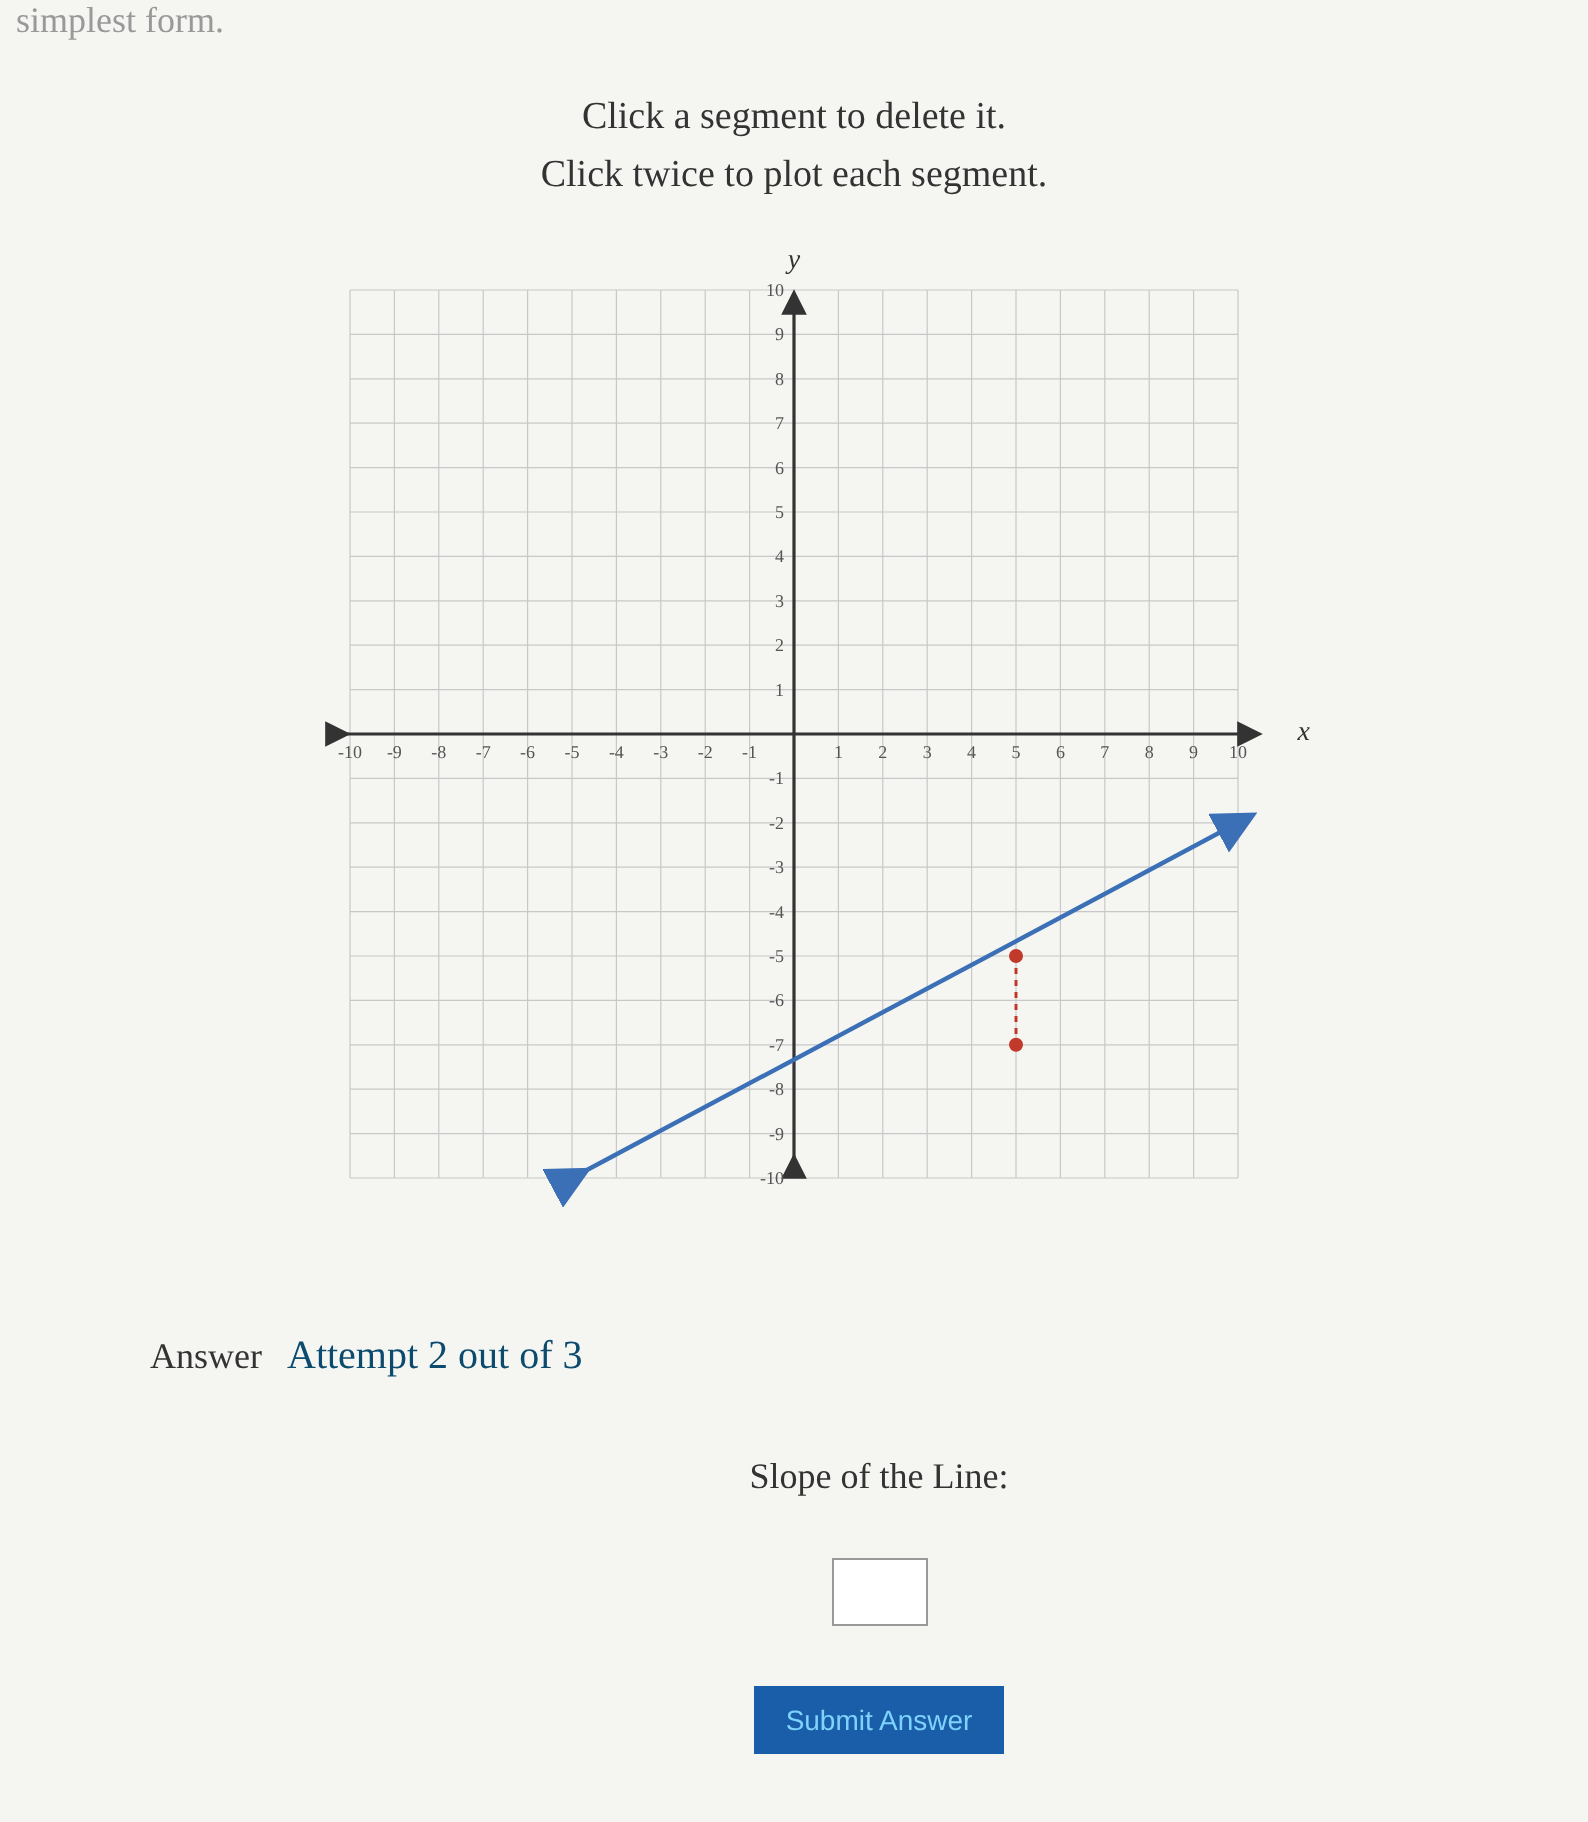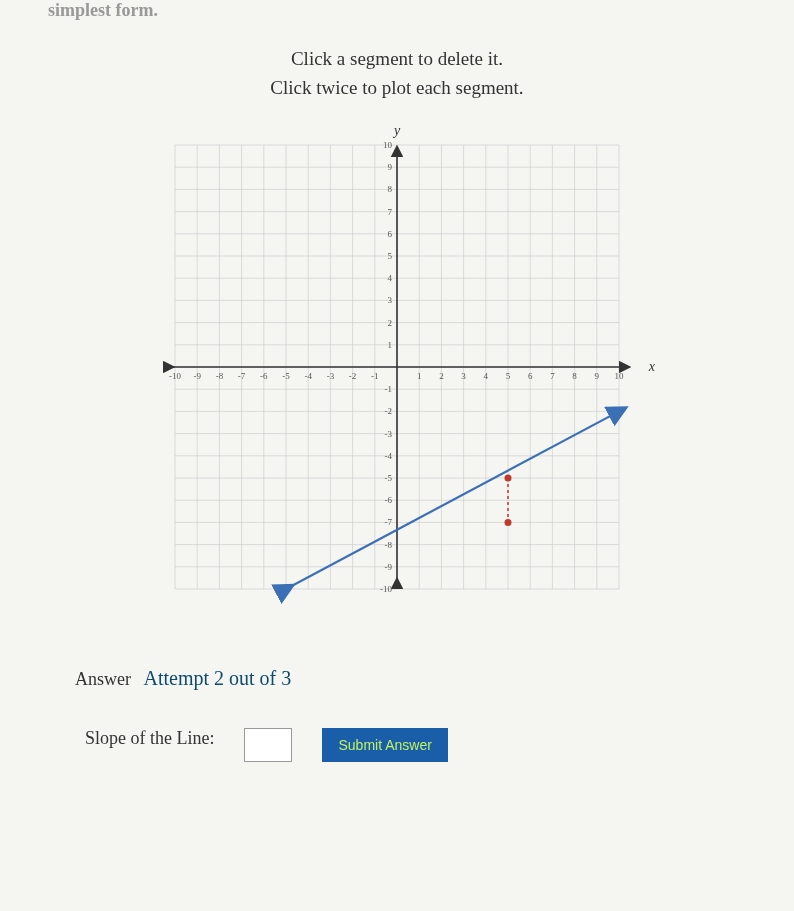--- a/index.html
+++ b/index.html
@@ -10,22 +10,21 @@
       height: 911px;
       position: relative;
       overflow: hidden;
     }
     .page-header {
       position: absolute;
       top: 0;
       left: 8px;
       color: #999;
       font-size: 18px;
-      font-weight: 700;
-      margin-left: 40px;
+      font-weight: 400;
     }
     .instructions {
       text-align: center;
       margin-top: 45px;
       color: #333;
       font-size: 19px;
       line-height: 1.5;
     }
     .graph-container {
       width: 480px;
@@ -58,36 +57,37 @@
     .answer-section {
       margin: 60px 0 0 75px;
       font-size: 18px;
       color: #333;
     }
     .answer-label { font-weight: normal; }
     .attempt-text { color: #0c4a6e; font-size: 20px; margin-left: 8px; }
     .input-row {
       margin: 38px 0 0 85px;
       display: flex;
-      align-items: flex-start;
+      align-items: center;
       gap: 30px;
+      flex-direction: column;
     }
     .slope-label { font-size: 18px; color: #333; }
     .slope-input {
       width: 48px;
       height: 34px;
       border: 1px solid #999;
       background: #fff;
       font-size: 16px;
       text-align: center;
       font-family: inherit;
     }
     .submit-btn {
       background: #1a5da8;
-      color: #bef264;
+      color: #7dd3fc;
       border: none;
       padding: 9px 16px;
       font-size: 14px;
       cursor: pointer;
       font-family: Arial, sans-serif;
     }
   </style>
 </head>
 <body>
 

